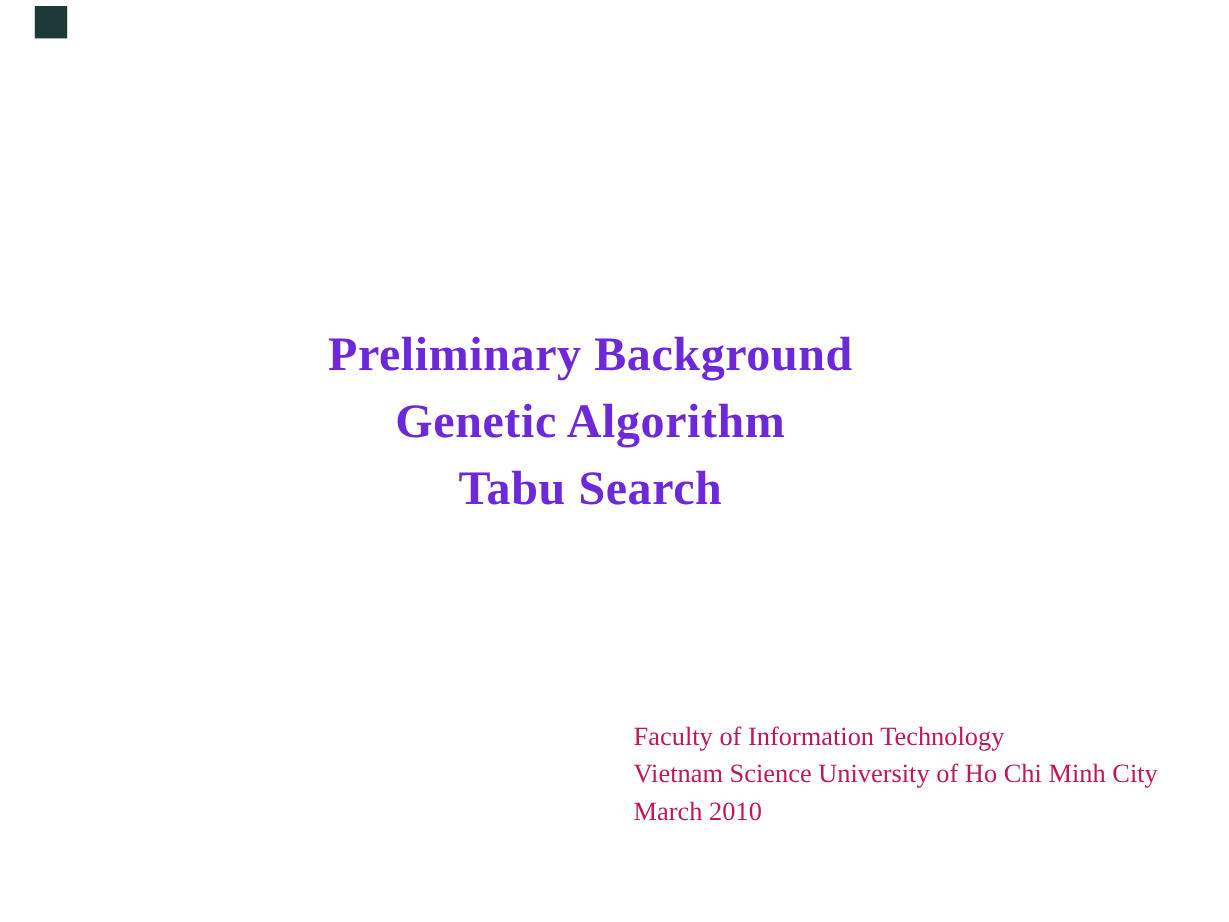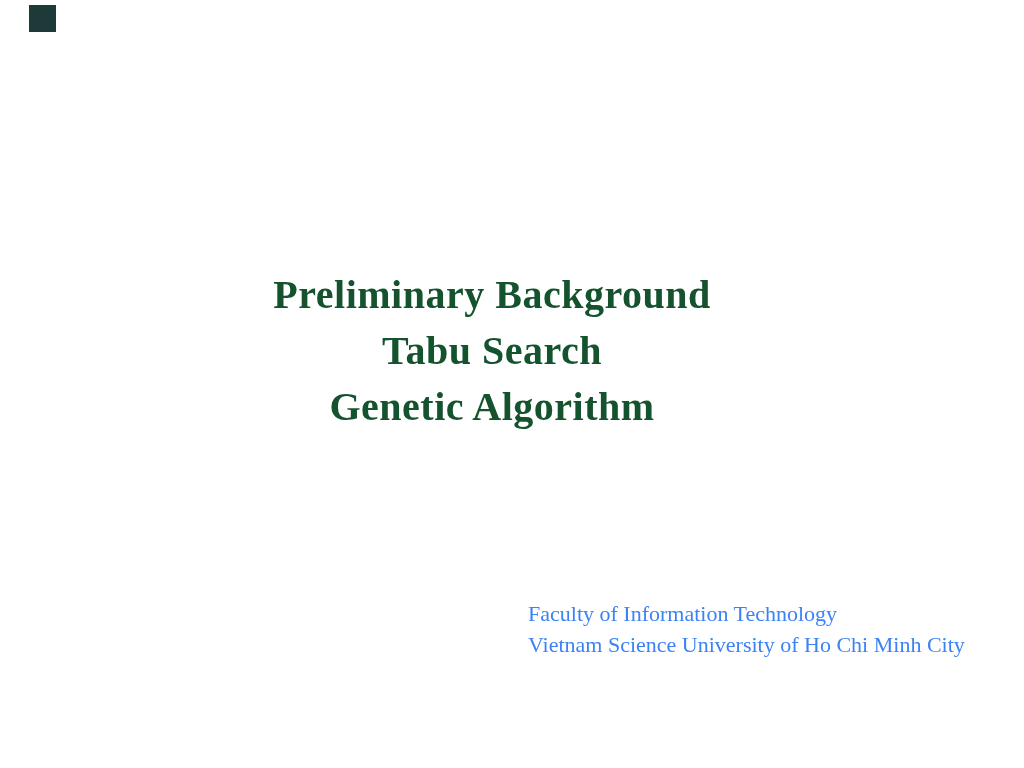--- a/index.html
+++ b/index.html
@@ -24,47 +24,48 @@
     width: 27px;
     height: 27px;
     background: #1d3a38;
   }
   .title-block {
     position: absolute;
     left: 0;
     top: 267px;
     width: 984px;
     text-align: center;
-    color: #14532d;
+    color: #6d28d9;
     font-weight: bold;
     font-size: 40px;
     line-height: 56px;
     letter-spacing: 0.5px;
   }
   .credits-block {
     position: absolute;
     left: 528px;
     top: 598px;
-    color: #3b82f6;
+    color: #be185d;
     font-size: 22px;
     line-height: 31px;
     text-align: left;
   }
 </style>
 </head>
 <body>
 
 <div class="slide">
 
   <div class="corner-square" style="background: rgb(29, 58, 56);"></div>
 
   <div class="title-block">
     <div>Preliminary Background</div>
+    <div>Genetic Algorithm</div>
     <div>Tabu Search</div>
-    <div>Genetic Algorithm</div>
   </div>
 
   <div class="credits-block">
     <div>Faculty of Information Technology</div>
     <div>Vietnam Science University of Ho Chi Minh City</div>
+    <div>March 2010</div>
   </div>
 
 </div>
 
 </body></html>

